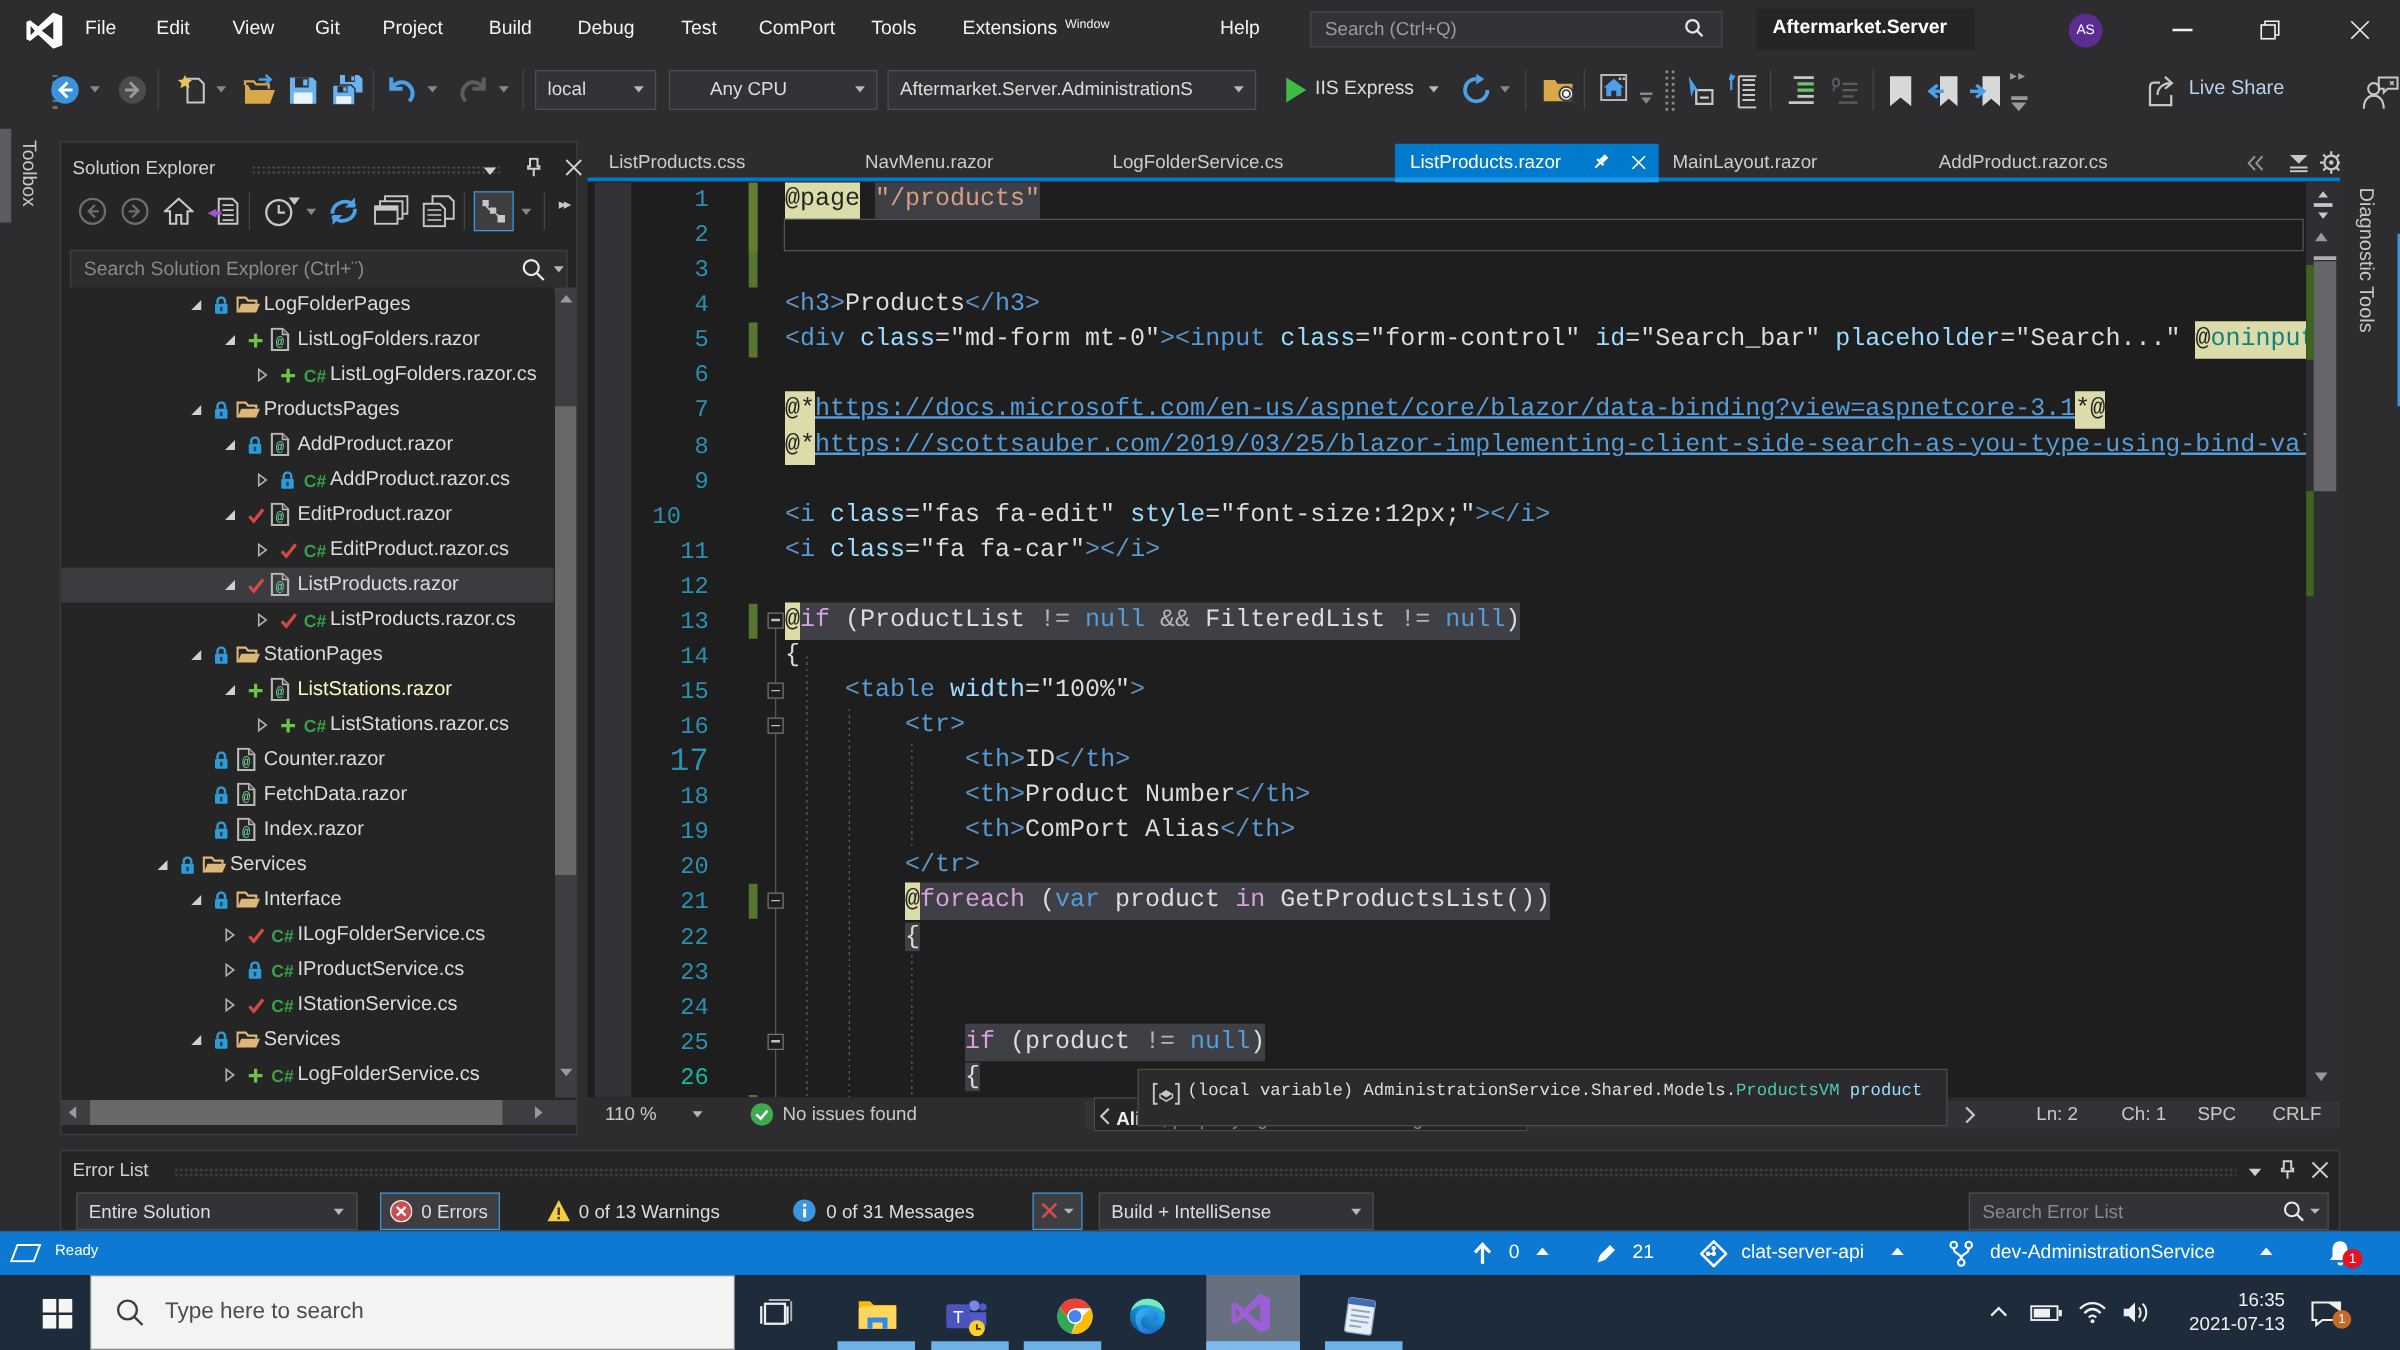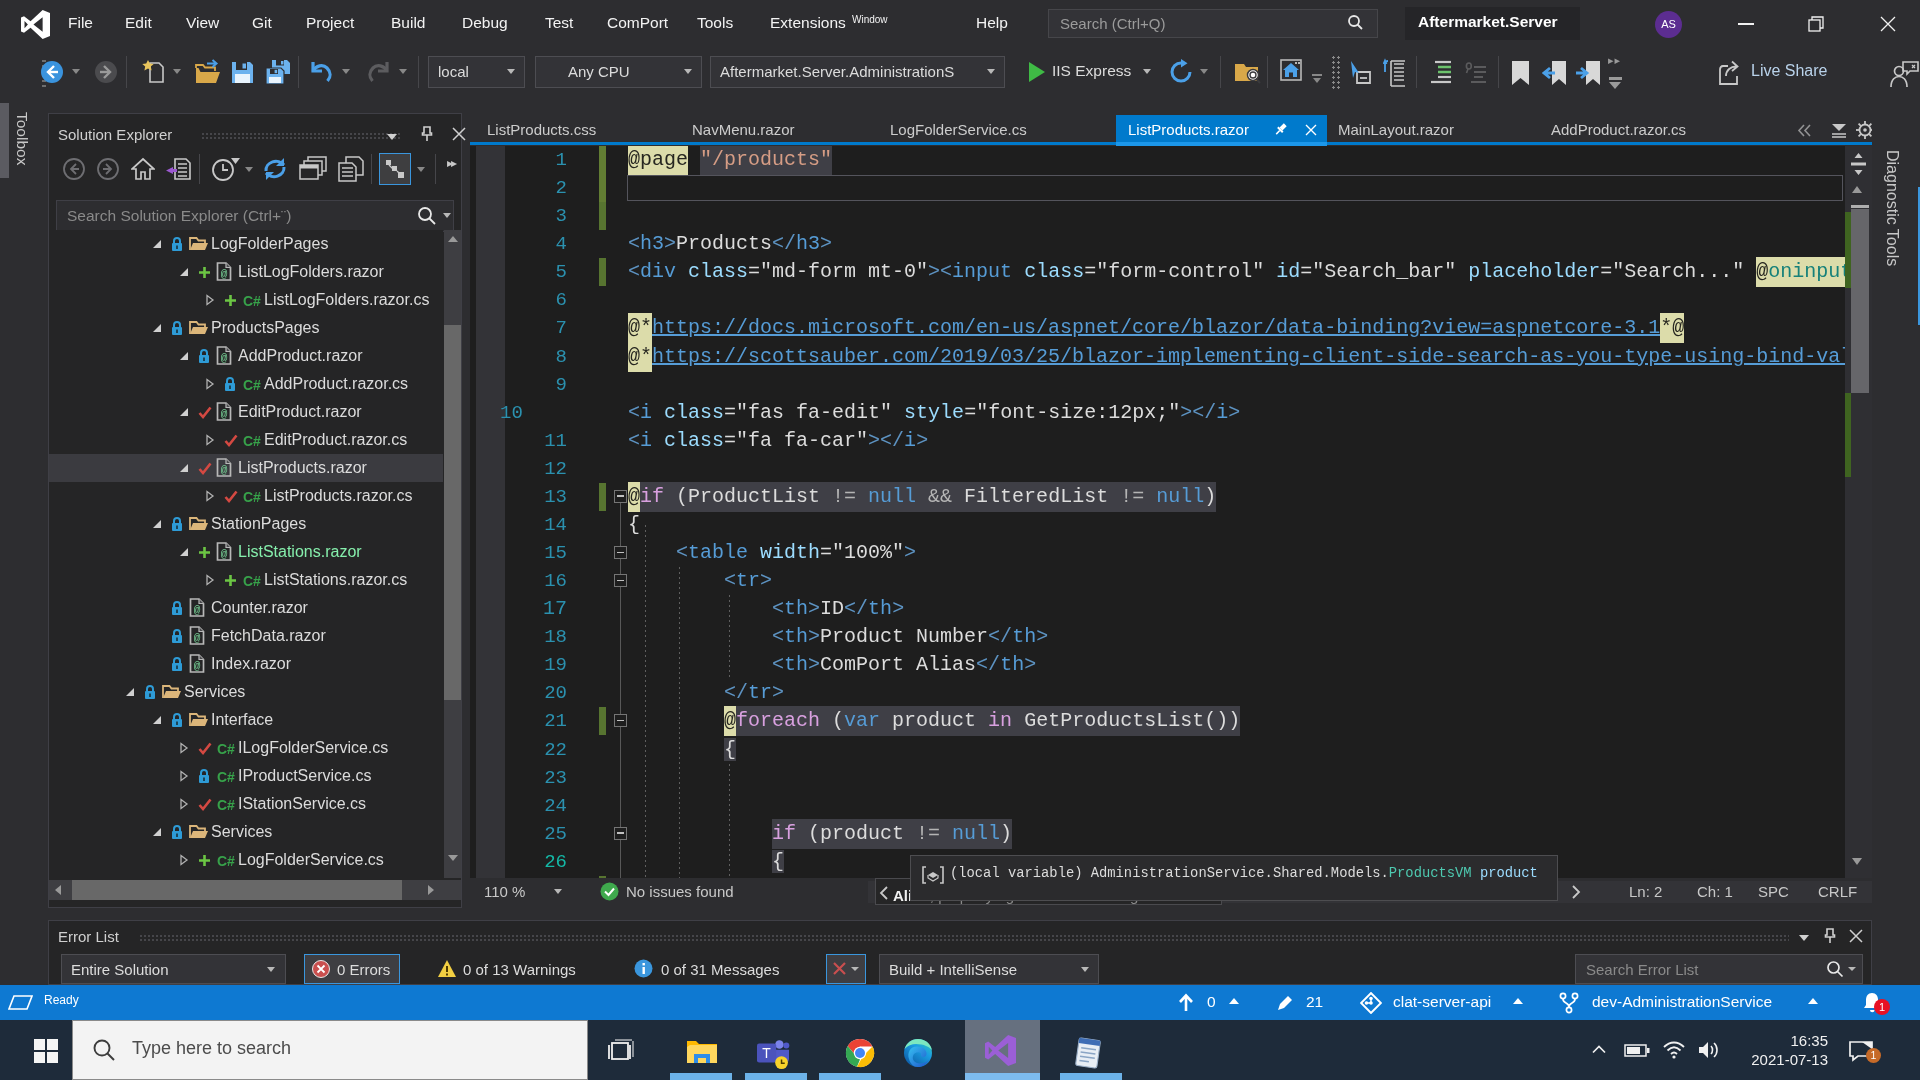--- a/index.html
+++ b/index.html
@@ -390,21 +390,21 @@
       <path d="M10 2 V10 H2 Z" fill="#d0d0d0"></path>
     </svg>
 <svg class="a" style="left:149px;top:316px;" width="13" height="13" viewBox="0 0 13 13">
       <path d="M6.5 1 V12 M1 6.5 H12" stroke="#6cc644" stroke-width="2.6"></path>
     </svg>
 <svg class="a" style="left:167px;top:312px;" width="16" height="19" viewBox="0 0 16 19">
       <path d="M1.5 1 H10 L14.5 5.5 V18 H1.5 Z" fill="none" stroke="#b8b8b8" stroke-width="1.7"></path>
       <path d="M10 1 V5.5 H14.5" fill="#4a4a4d" stroke="#b8b8b8" stroke-width="1.2"></path>
       <text x="8" y="14.5" font-size="11" font-weight="bold" fill="#73c991" text-anchor="middle" font-family="Liberation Mono">@</text>
     </svg>
-<div class="a" style="left:189px;top:313px;font-size:16px;color:#86efac;white-space:nowrap;">ListStations.razor</div>
+<div class="a" style="left:189px;top:313px;font-size:16px;color:#fef9c3;white-space:nowrap;">ListStations.razor</div>
 <svg class="a" style="left:155px;top:344px;" width="12" height="12" viewBox="0 0 12 12">
       <path d="M3 1.5 L9 6 L3 10.5 Z" fill="none" stroke="#b0b0b0" stroke-width="1.3"></path>
     </svg>
 <svg class="a" style="left:175px;top:344px;" width="13" height="13" viewBox="0 0 13 13">
       <path d="M6.5 1 V12 M1 6.5 H12" stroke="#6cc644" stroke-width="2.6"></path>
     </svg>
 <svg class="a" style="left:193px;top:343px;" width="20" height="15" viewBox="0 0 20 15">
       <text x="1" y="12.5" font-size="14" font-weight="bold" fill="#37a24a" font-family="Liberation Sans">C#</text>
     </svg>
 <div class="a" style="left:215px;top:341px;font-size:16px;color:#dcdcdc;white-space:nowrap;">ListStations.razor.cs</div>
@@ -576,28 +576,28 @@
 <div class="a" style="left:6px;top:0;width:29px;height:732px;background:#333337;"></div>
 <div class="a mono" style="left:30px;top:0.0px;width:67px;height:28px;line-height:28px;font-size:19px;color:#2b91af;text-align:right;">1</div>
 <div class="a mono" style="left:30px;top:28.1px;width:67px;height:28px;line-height:28px;font-size:19px;color:#2b91af;text-align:right;">2</div>
 <div class="a mono" style="left:30px;top:56.1px;width:67px;height:28px;line-height:28px;font-size:19px;color:#2b91af;text-align:right;">3</div>
 <div class="a mono" style="left:30px;top:84.2px;width:67px;height:28px;line-height:28px;font-size:19px;color:#2b91af;text-align:right;">4</div>
 <div class="a mono" style="left:30px;top:112.3px;width:67px;height:28px;line-height:28px;font-size:19px;color:#2b91af;text-align:right;">5</div>
 <div class="a mono" style="left:30px;top:140.3px;width:67px;height:28px;line-height:28px;font-size:19px;color:#2b91af;text-align:right;">6</div>
 <div class="a mono" style="left:30px;top:168.4px;width:67px;height:28px;line-height:28px;font-size:19px;color:#2b91af;text-align:right;">7</div>
 <div class="a mono" style="left:30px;top:196.5px;width:67px;height:28px;line-height:28px;font-size:19px;color:#2b91af;text-align:right;">8</div>
 <div class="a mono" style="left:30px;top:224.6px;width:67px;height:28px;line-height:28px;font-size:19px;color:#2b91af;text-align:right;">9</div>
-<div class="a mono" style="left:30px;top:252.6px;width:67px;height:28px;line-height:28px;font-size:19px;color:#2b91af;text-align:left;">10</div>
+<div class="a mono" style="left:30px;top:252.6px;width:67px;height:28px;line-height:28px;font-size:19px;color:#2b91af;text-align:center;">10</div>
 <div class="a mono" style="left:30px;top:280.7px;width:67px;height:28px;line-height:28px;font-size:19px;color:#2b91af;text-align:right;">11</div>
 <div class="a mono" style="left:30px;top:308.8px;width:67px;height:28px;line-height:28px;font-size:19px;color:#2b91af;text-align:right;">12</div>
 <div class="a mono" style="left:30px;top:336.8px;width:67px;height:28px;line-height:28px;font-size:19px;color:#2b91af;text-align:right;">13</div>
 <div class="a mono" style="left:30px;top:364.9px;width:67px;height:28px;line-height:28px;font-size:19px;color:#2b91af;text-align:right;">14</div>
 <div class="a mono" style="left:30px;top:393.0px;width:67px;height:28px;line-height:28px;font-size:19px;color:#2b91af;text-align:right;">15</div>
 <div class="a mono" style="left:30px;top:421.1px;width:67px;height:28px;line-height:28px;font-size:19px;color:#2b91af;text-align:right;">16</div>
-<div class="a mono" style="left:30px;top:449.1px;width:67px;height:28px;line-height:28px;font-size:20px;color:#2b91af;text-align:right;">17</div>
+<div class="a mono" style="left:30px;top:449.1px;width:67px;height:28px;line-height:28px;font-size:26px;color:#2b91af;text-align:right;">17</div>
 <div class="a mono" style="left:30px;top:477.2px;width:67px;height:28px;line-height:28px;font-size:19px;color:#2b91af;text-align:right;">18</div>
 <div class="a mono" style="left:30px;top:505.3px;width:67px;height:28px;line-height:28px;font-size:19px;color:#2b91af;text-align:right;">19</div>
 <div class="a mono" style="left:30px;top:533.3px;width:67px;height:28px;line-height:28px;font-size:19px;color:#2b91af;text-align:right;">20</div>
 <div class="a mono" style="left:30px;top:561.4px;width:67px;height:28px;line-height:28px;font-size:19px;color:#2b91af;text-align:right;">21</div>
 <div class="a mono" style="left:30px;top:589.5px;width:67px;height:28px;line-height:28px;font-size:19px;color:#2b91af;text-align:right;">22</div>
 <div class="a mono" style="left:30px;top:617.5px;width:67px;height:28px;line-height:28px;font-size:19px;color:#2b91af;text-align:right;">23</div>
 <div class="a mono" style="left:30px;top:645.6px;width:67px;height:28px;line-height:28px;font-size:19px;color:#2b91af;text-align:right;">24</div>
 <div class="a mono" style="left:30px;top:673.7px;width:67px;height:28px;line-height:28px;font-size:19px;color:#2b91af;text-align:right;">25</div>
 <div class="a mono" style="left:30px;top:701.8px;width:67px;height:28px;line-height:28px;font-size:19px;color:#14b8a6;text-align:right;">26</div>
 <div class="a" style="left:129px;top:0px;width:7px;height:84.2px;background:#577430;"></div>

